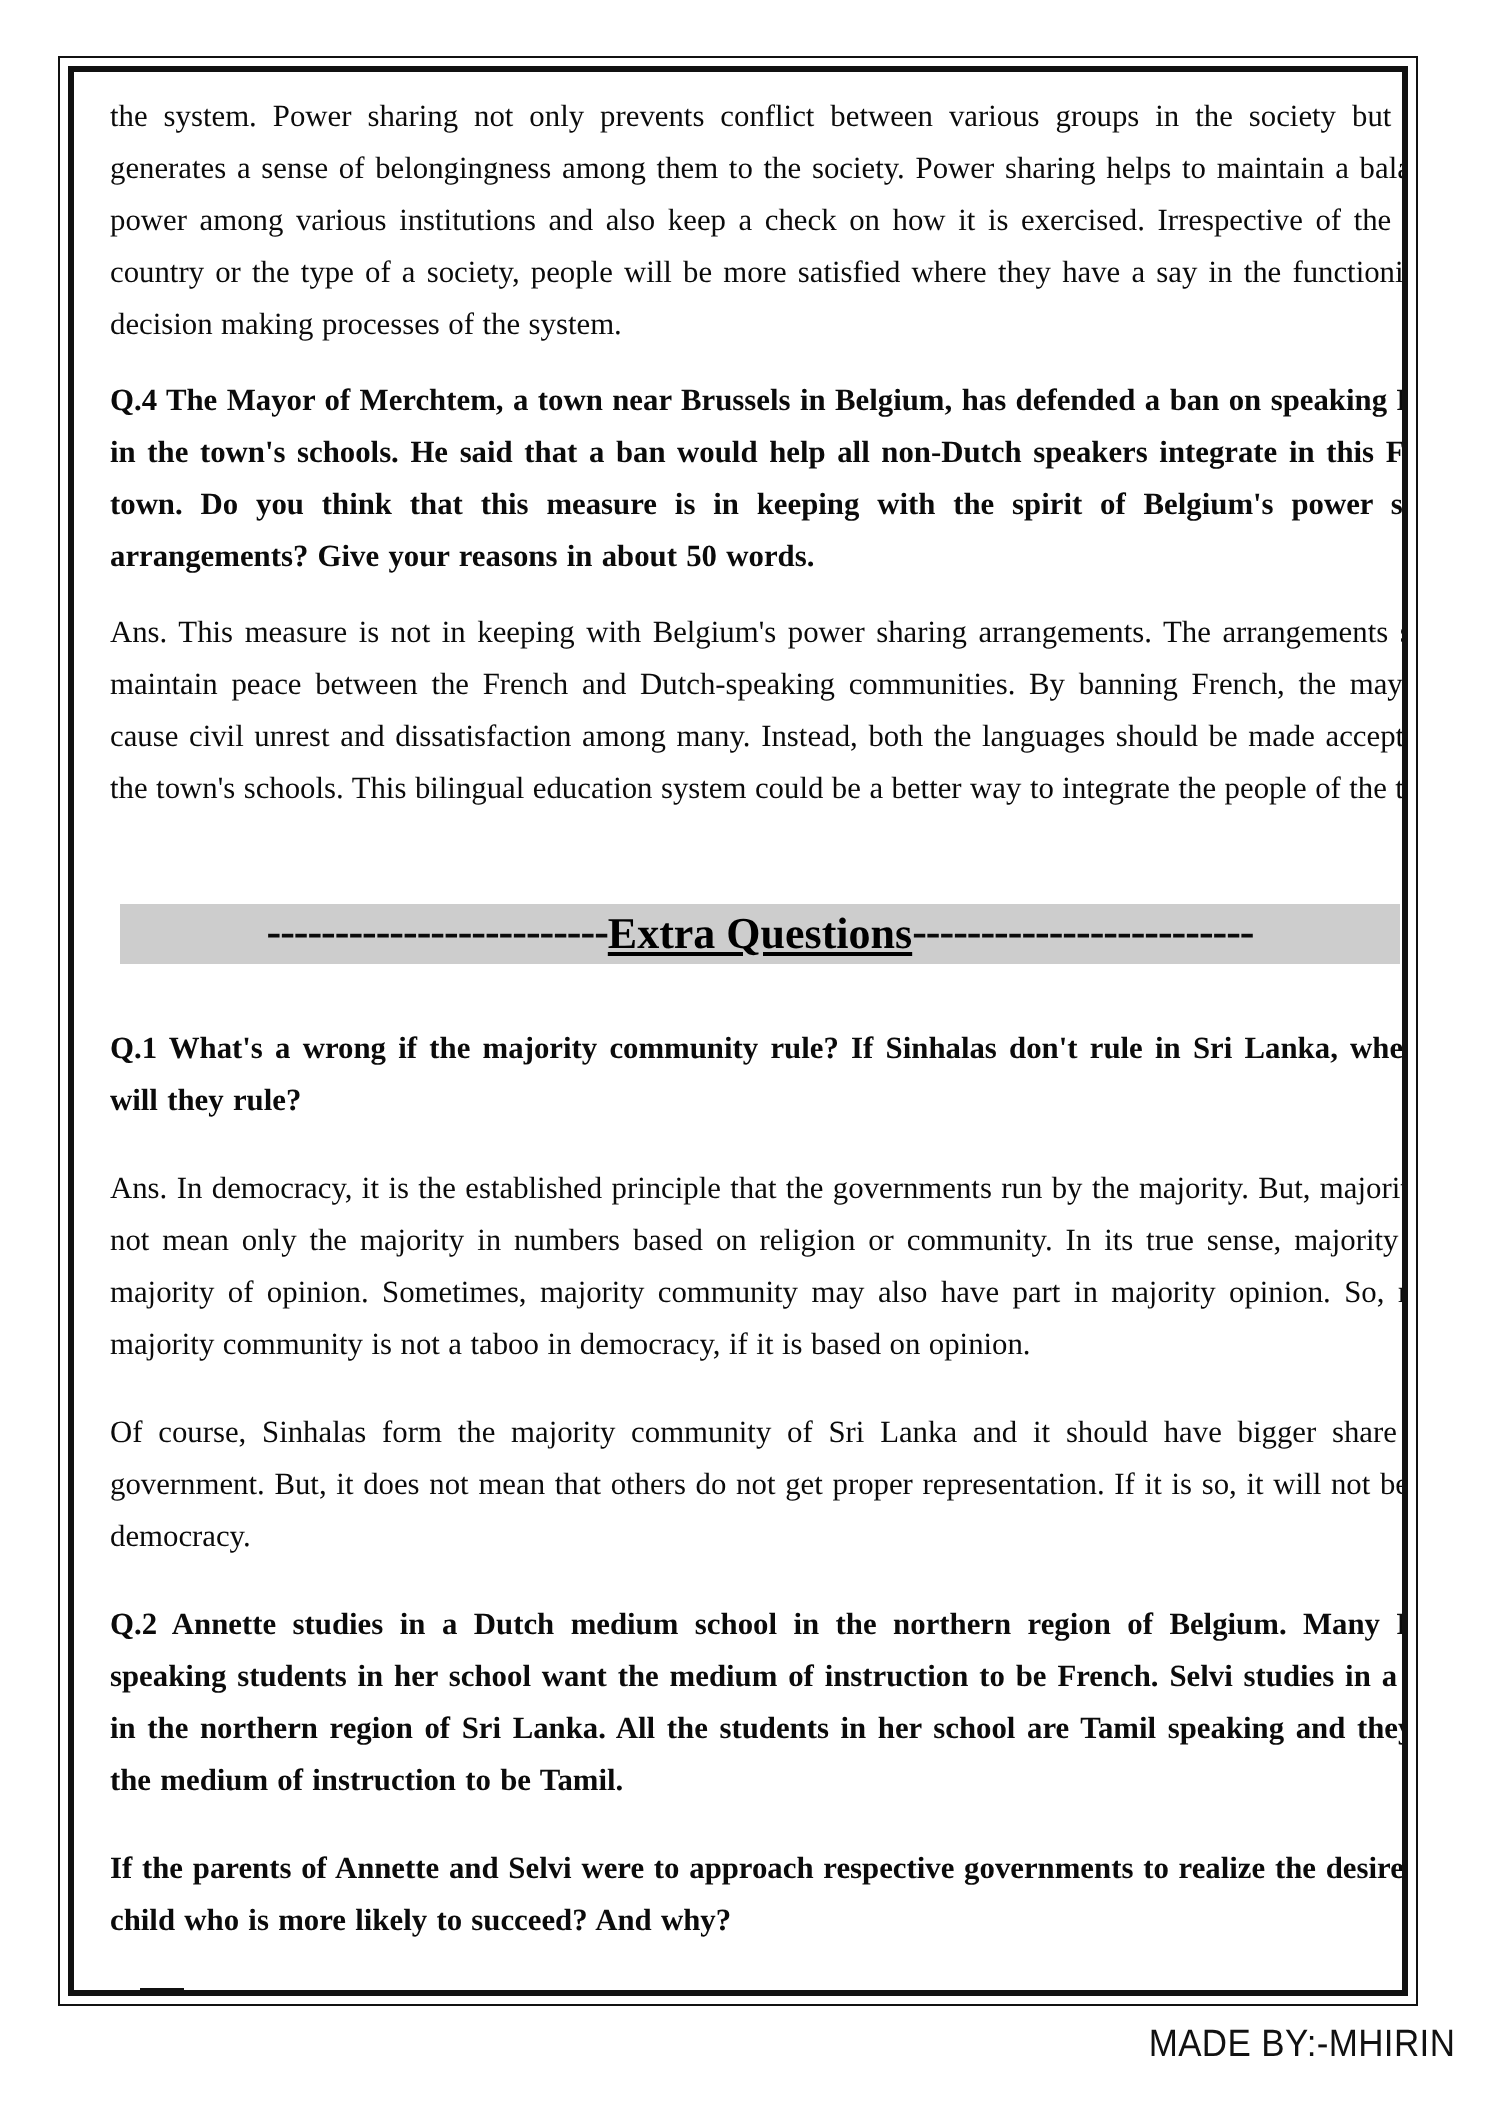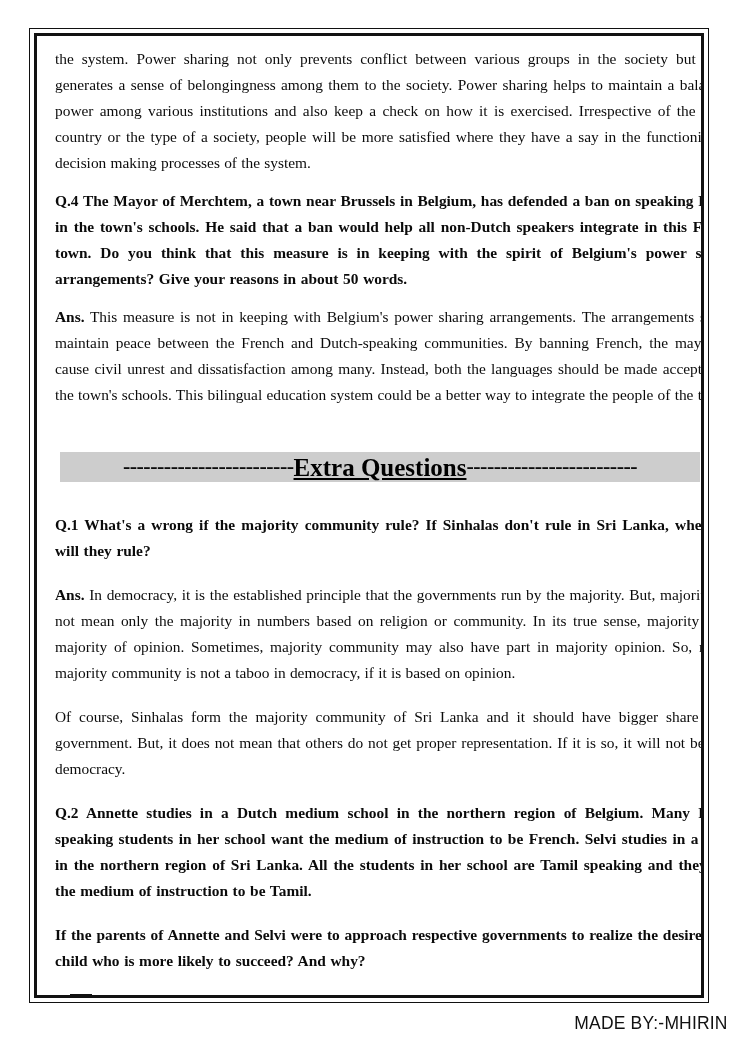--- a/index.html
+++ b/index.html
@@ -71,21 +71,21 @@
   p.q-text {
     font-weight: 700;
     word-spacing: 0.8px;
   }
   .block-gap-sm { height: 12px; }
   .block-gap-md { height: 18px; }
   .block-gap-lg { height: 30px; }
   .block-gap-xl { height: 44px; }
 
   .ans-label {
-    font-weight: 700;
+    font-weight: 400;
   }
 
   
   #extra-band {
     background: #cdcdcd;
     height: 30px;
     width: 640px;
     margin-left: 5px;
     position: relative;
     overflow: hidden;
@@ -105,21 +105,21 @@
     font-size: 22px;
     font-weight: 700;
     letter-spacing: -0.5px;
     color: #0b0b0b;
     line-height: 1;
     position: relative;
     top: -1px;
     font-family: "Liberation Serif", "DejaVu Serif", serif;
   }
   #extra-title {
-    font-size: 25px;
+    font-size: 22px;
     font-weight: 700;
     color: #000;
     text-decoration: underline;
     text-underline-offset: 2px;
     line-height: 1;
     letter-spacing: 0px;
     font-family: "Liberation Serif", "DejaVu Serif", serif;
   }
 
   

